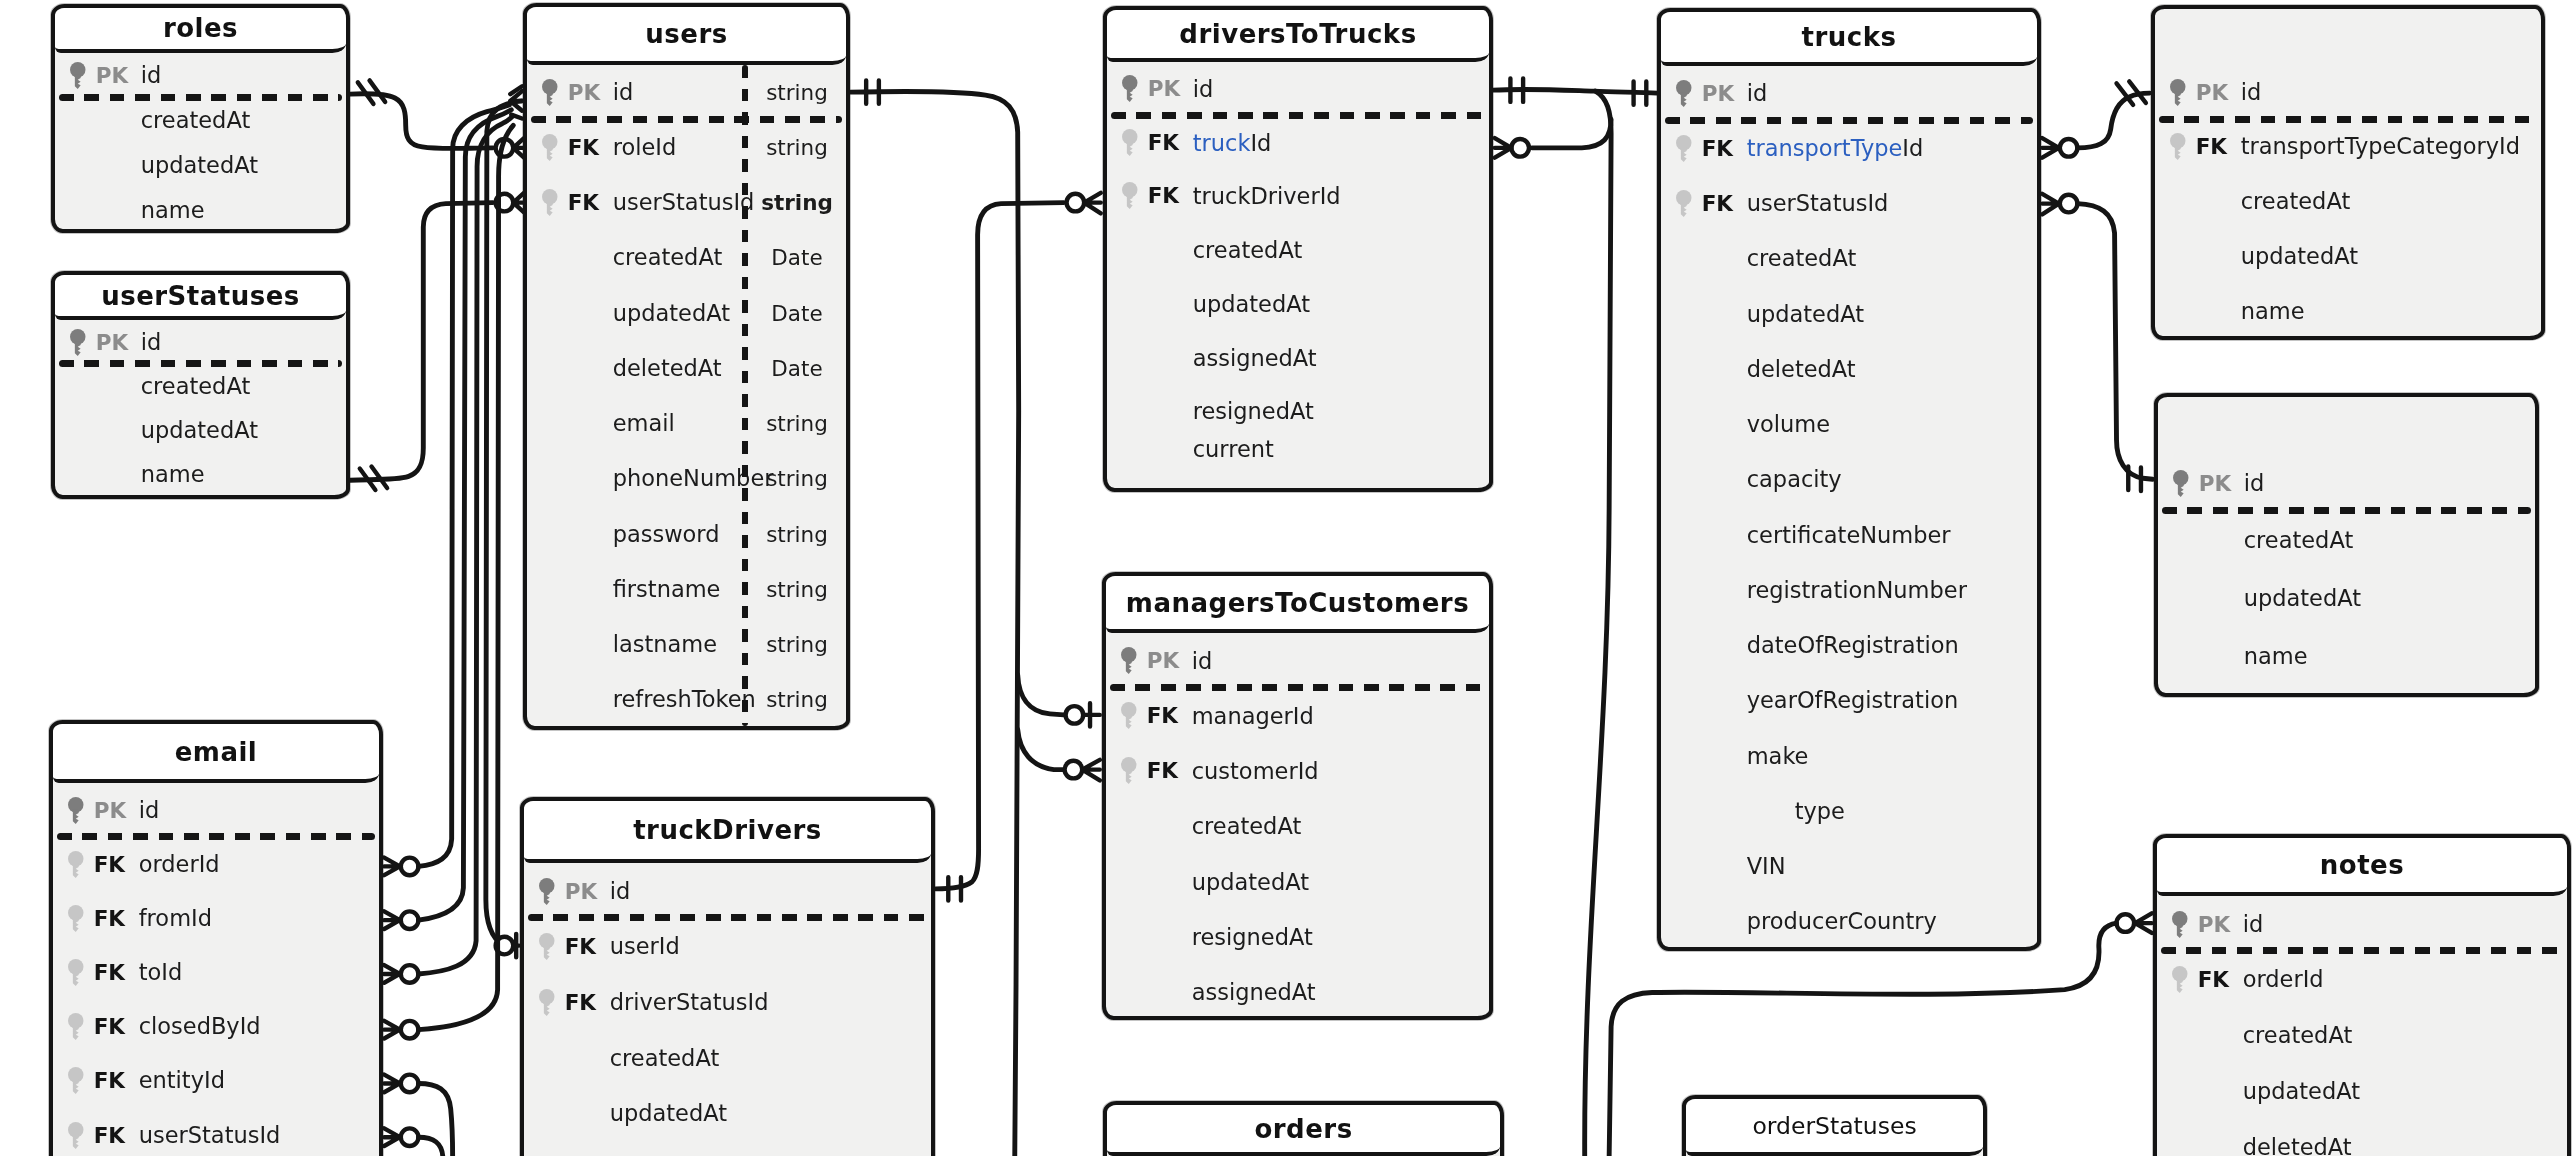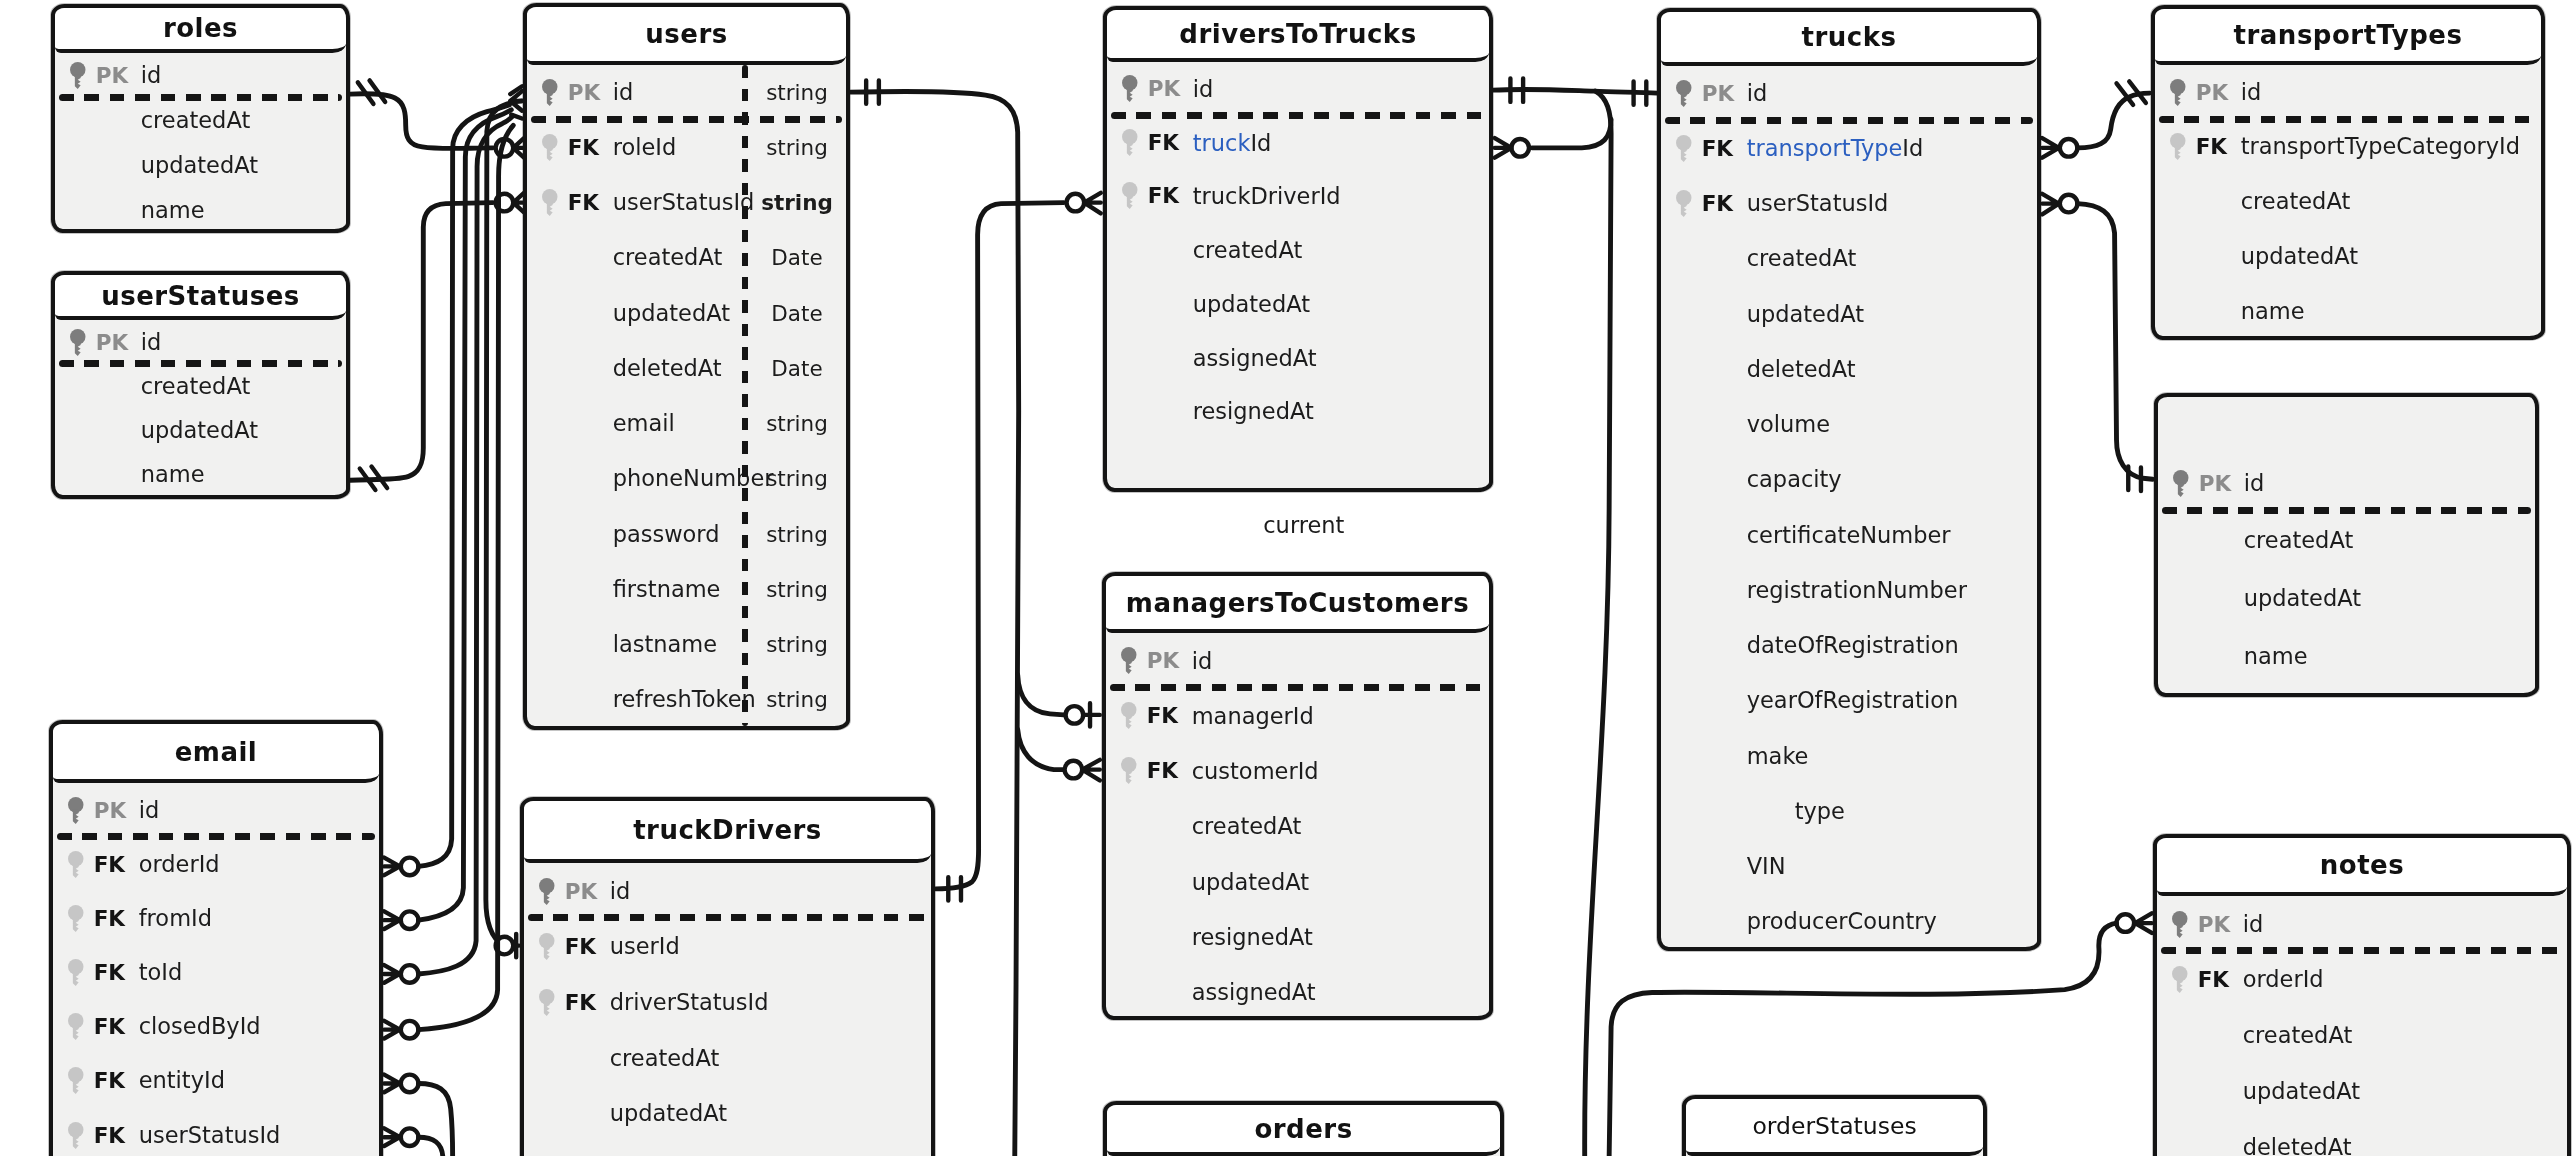--- a/index.html
+++ b/index.html
@@ -346,21 +346,21 @@
         <div class="erow" style="top: 321px; height: 54px;">
           <span class="keywrap"></span>
           <span class="ktag fk"></span>
           <span class="fname"><span>assignedAt</span></span>
         </div>
         <div class="erow" style="top: 374px; height: 54px;">
           <span class="keywrap"></span>
           <span class="ktag fk"></span>
           <span class="fname"><span>resignedAt</span></span>
         </div>
-        <div class="erow" style="top: 428px; height: 54px; flex-direction: column;">
+        <div class="erow" style="top: 412px; height: 54px;">
           <span class="keywrap"></span>
           <span class="ktag fk"></span>
           <span class="fname"><span>current</span></span>
         </div>
       </div>
       <div class="etable" style="left: 1657px; top: 7.8px; width: 384px; height: 943px;">
         <div class="etable-title" style="height: 54px; text-align: center;">trucks</div>
         <div class="erow" style="top: 54px; height: 55px;">
           <span class="keywrap">
             <svg width="21.5" height="29" viewBox="0 0 20 30">
@@ -452,21 +452,20 @@
           <span class="ktag fk"></span>
           <span class="fname"><span>VIN</span></span>
         </div>
         <div class="erow" style="top: 882px; height: 55px;">
           <span class="keywrap"></span>
           <span class="ktag fk"></span>
           <span class="fname"><span>producerCountry</span></span>
         </div>
       </div>
       <div class="etable" style="left: 2151px; top: 4.9px; width: 394px; height: 335px;">
-        <div class="etable-title" style="height: 56px;">transportTypes</div>
         <div class="erow" style="top: 56px; height: 55px;">
           <span class="keywrap">
             <svg width="21.5" height="29" viewBox="0 0 20 30">
               <circle cx="10" cy="9" r="8" fill="#7d7d7d"></circle>
               <path d="M7 14 L7 26 L10 29 L13 25 L10 23.5 L13 21.5 L10 19.5 L13 17.5 L13 14 Z" fill="#7d7d7d"></path>
             </svg>
           </span>
           <span class="ktag pk">PK</span>
           <span class="fname"><span>id</span></span>
         </div>

